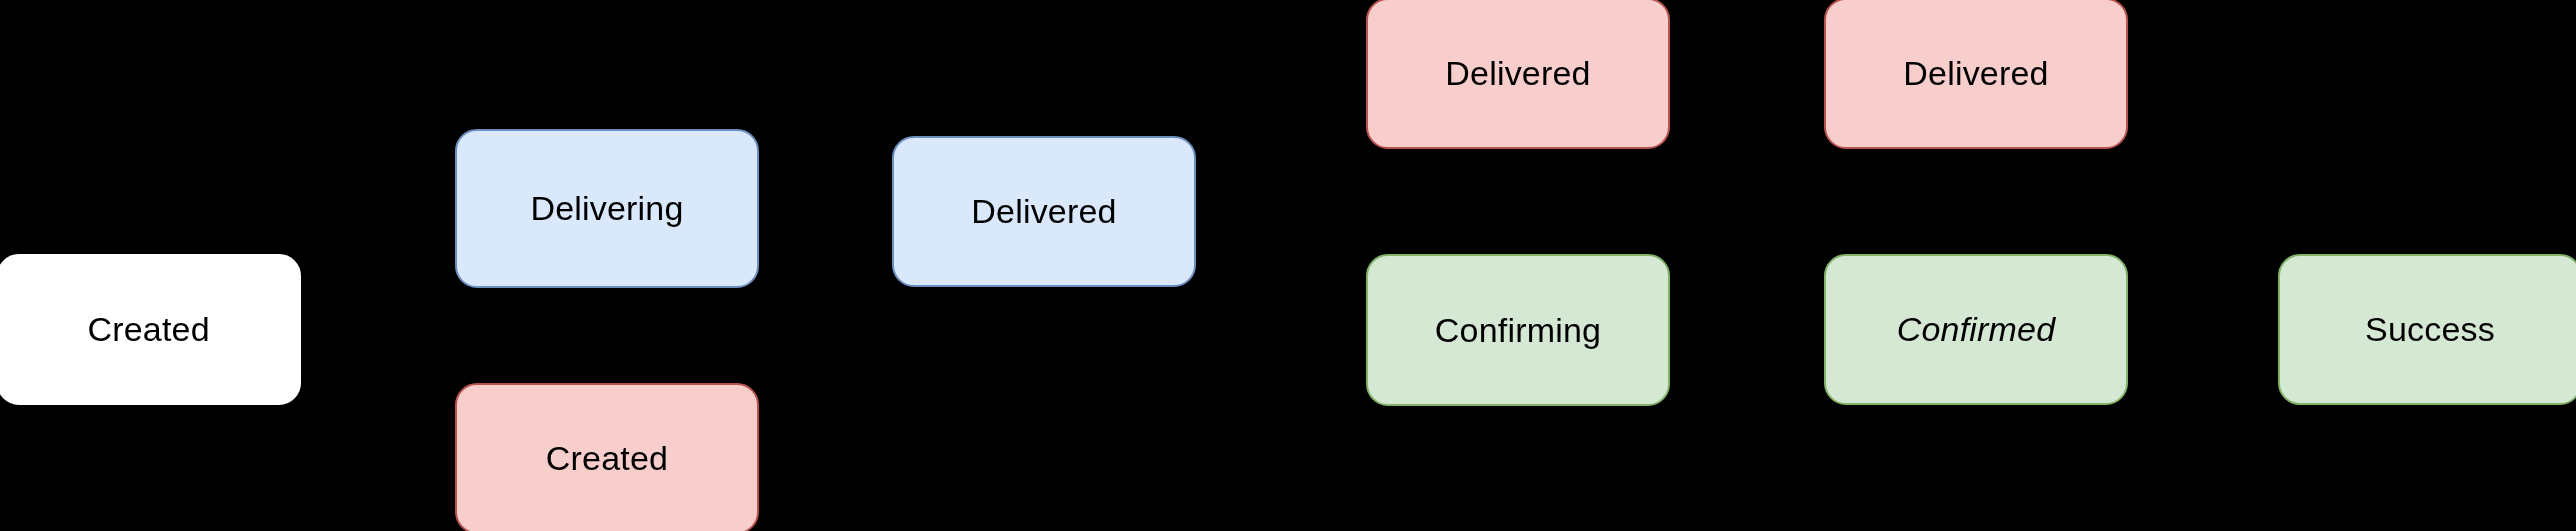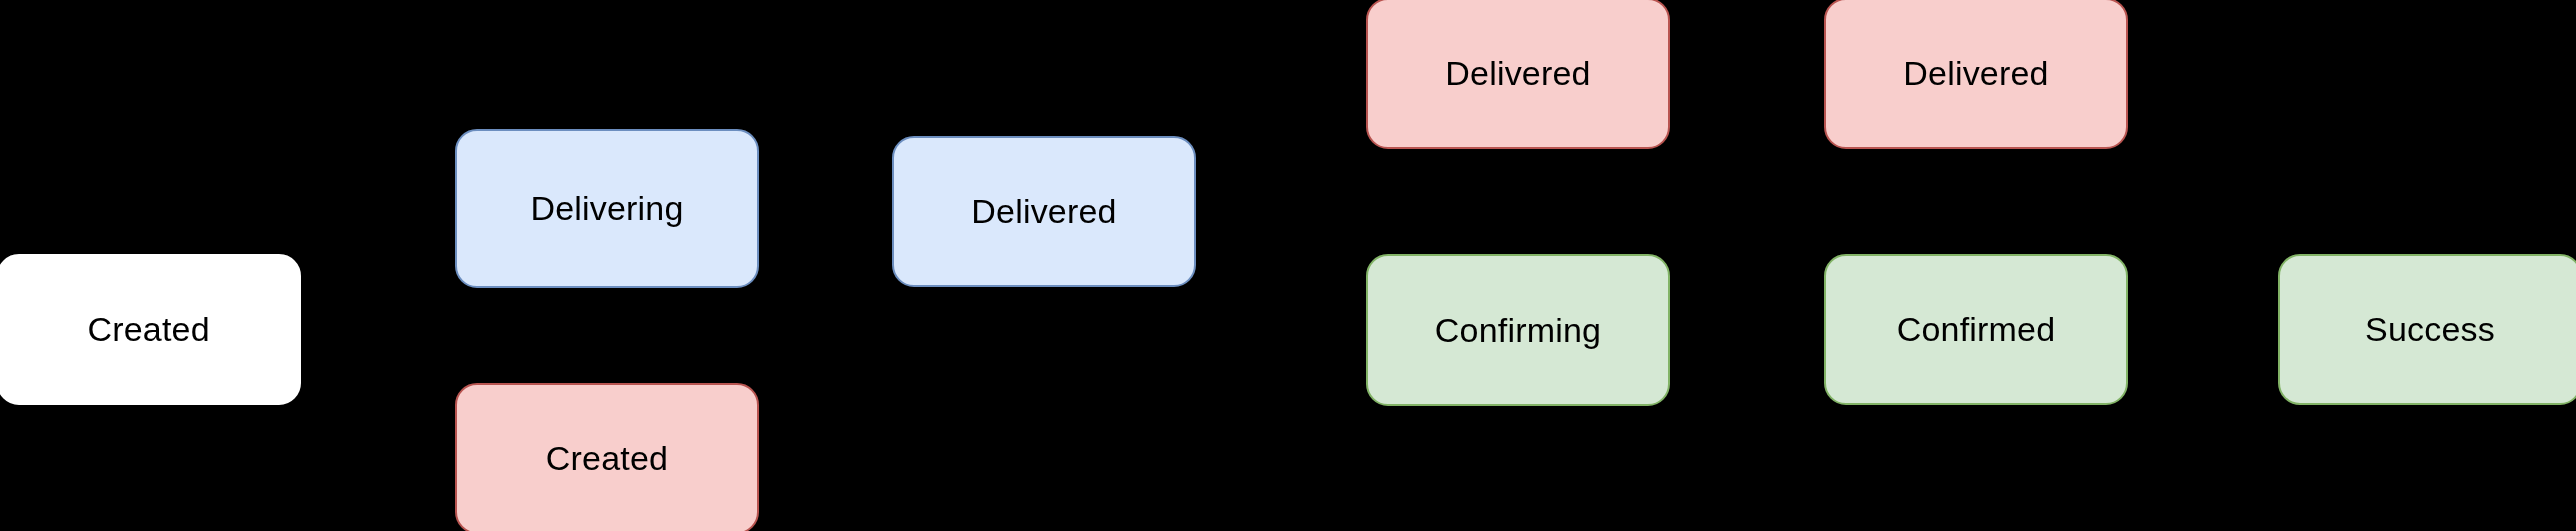--- a/index.html
+++ b/index.html
@@ -73,20 +73,20 @@
     </div>
     <div class="state-node node-red" style="left: 1366px; top: -2.5px; width: 304px; height: 151px;">
       <span class="state-label">Delivered</span>
     </div>
     <div class="state-node node-red" style="left: 1824px; top: -2.5px; width: 304px; height: 151px;">
       <span class="state-label">Delivered</span>
     </div>
     <div class="state-node node-green" style="left: 1366px; top: 254px; width: 304px; height: 152px;">
       <span class="state-label">Confirming</span>
     </div>
-    <div class="state-node node-green" style="left: 1824px; top: 254px; width: 304px; height: 151px;">
+    <div class="state-node node-green" style="left: 1824px; top: 254px; width: 304px; height: 151px; font-style: italic;">
       <span class="state-label">Confirmed</span>
     </div>
     <div class="state-node node-green" style="left: 2278px; top: 254px; width: 304px; height: 151px;">
       <span class="state-label">Success</span>
     </div>
   </div>
 
 
 </body></html>

